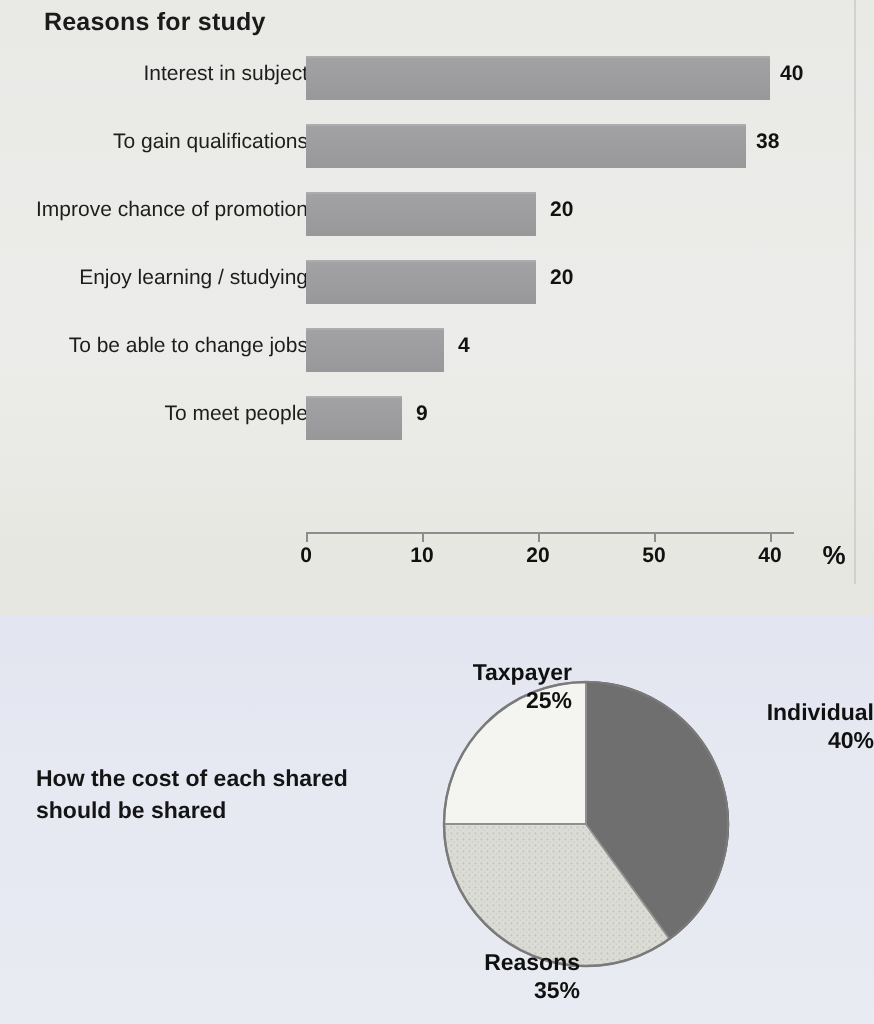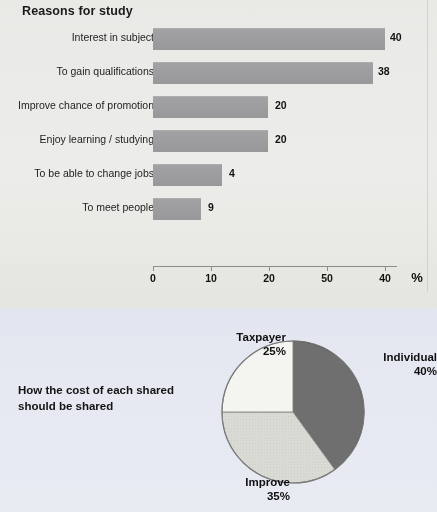--- a/index.html
+++ b/index.html
@@ -187,19 +187,19 @@
       <span>Taxpayer</span><br>
       <span>25%</span>
     </div>
 
     <div class="pie-label" id="label-individual">
       <span>Individual</span><br>
       <span>40%</span>
     </div>
 
     <div class="pie-label" id="label-employer">
-      <span>Improve</span><br>
+      <span>Reasons</span><br>
       <span>35%</span>
     </div>
 
   </div>
 
 </div>
 
 </body></html>

